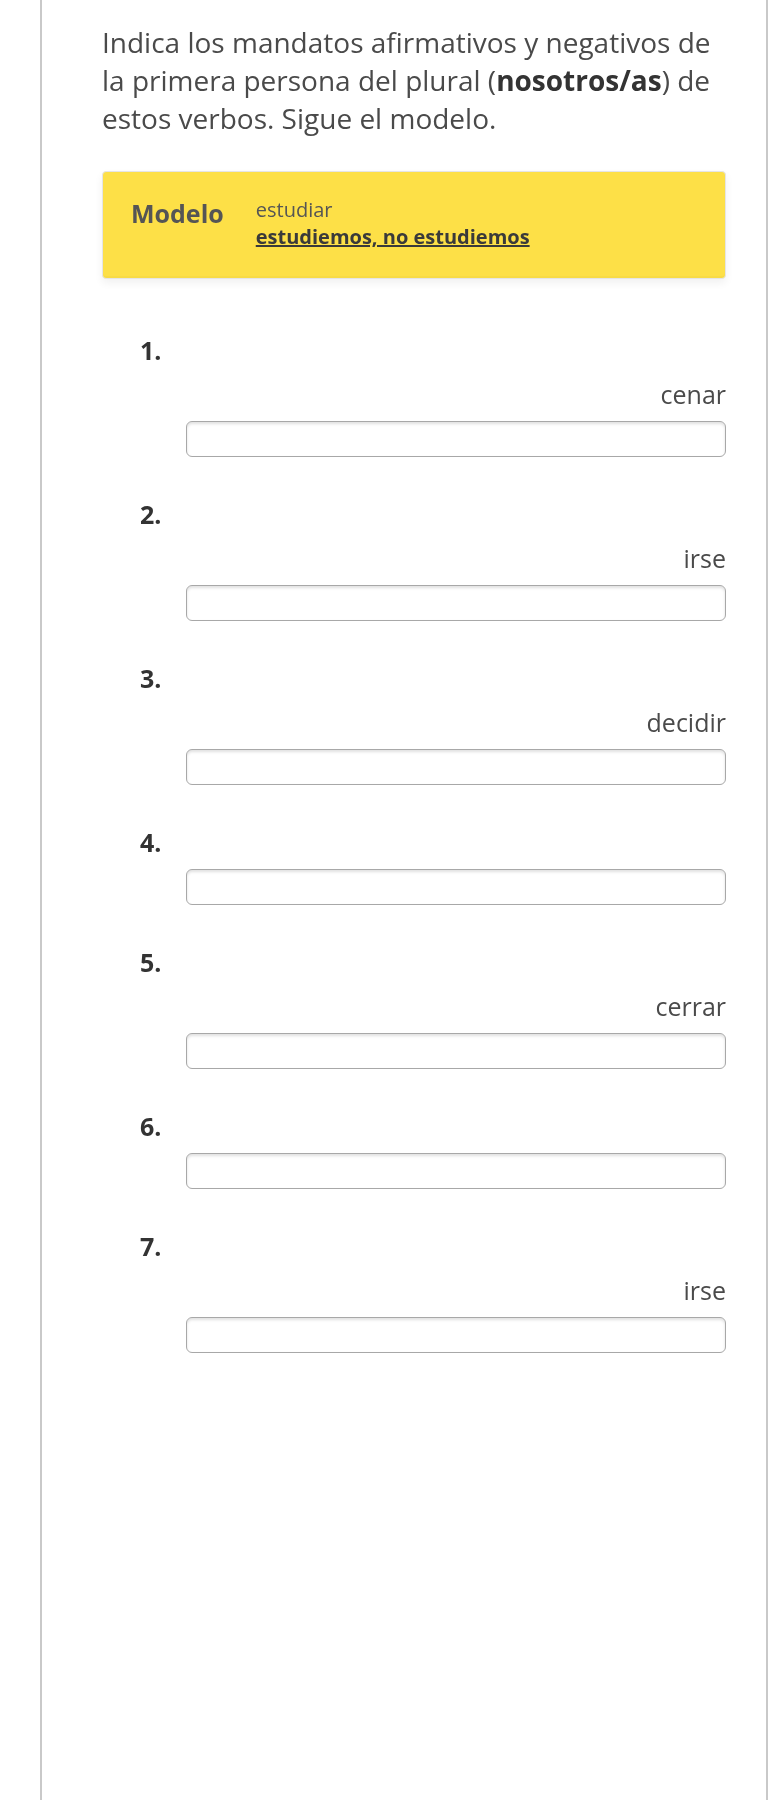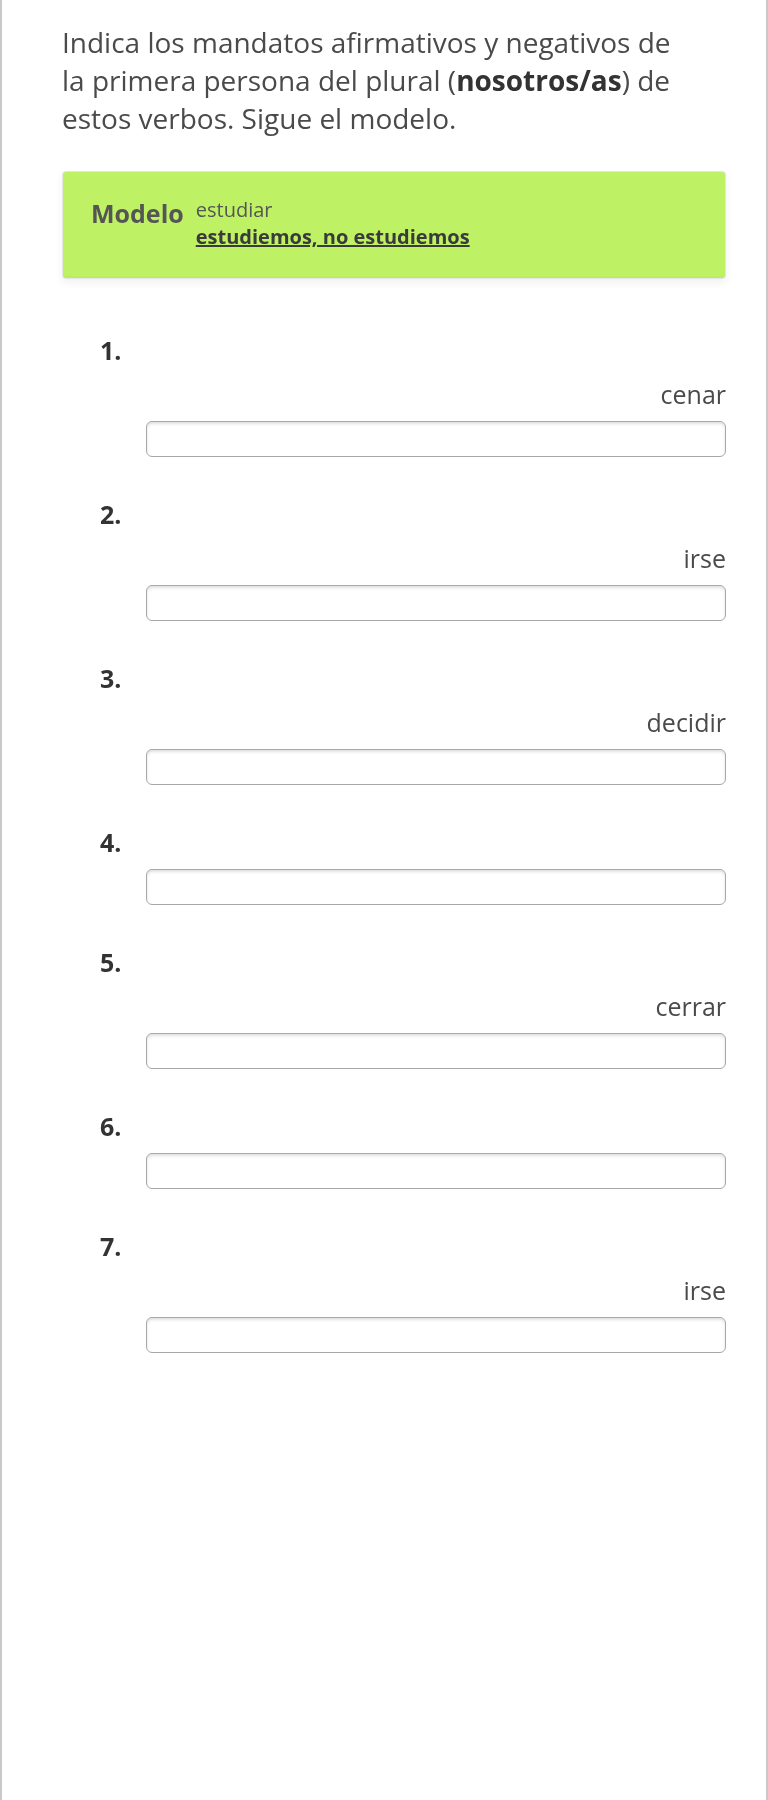--- a/index.html
+++ b/index.html
@@ -7,38 +7,39 @@
     font-family: "Open Sans", "Helvetica Neue", Arial, sans-serif;
     background: #ffffff;
     color: #333333;
     width: 768px;
   }
   .page-border {
     border-left: 2px solid #c9c9c9;
     border-right: 2px solid #c9c9c9;
     min-height: 1800px;
     padding: 24px 40px 60px 60px;
+    margin-left: 40px;
   }
   .instructions {
     font-size: 28px;
     line-height: 1.35;
     color: #4a4a4a;
     margin-bottom: 34px;
     max-width: 620px;
   }
   .instructions .bold { font-weight: 700; color: #333; }
   .modelo-card {
-    background: #bef264;
+    background: #fde047;
     border: 1px solid #e5e5e5;
     border-radius: 4px;
     padding: 24px 28px 28px 28px;
     box-shadow: 0 4px 8px rgba(0,0,0,0.06), inset 0 -2px 0 rgba(0,0,0,0.02);
     margin-bottom: 54px;
     display: flex;
-    gap: 12px;
+    gap: 32px;
     align-items: flex-start;
   }
   .modelo-label {
     font-weight: 700;
     font-size: 25px;
     color: #555555;
   }
   .modelo-content {
     font-size: 20px;
     color: #555555;

